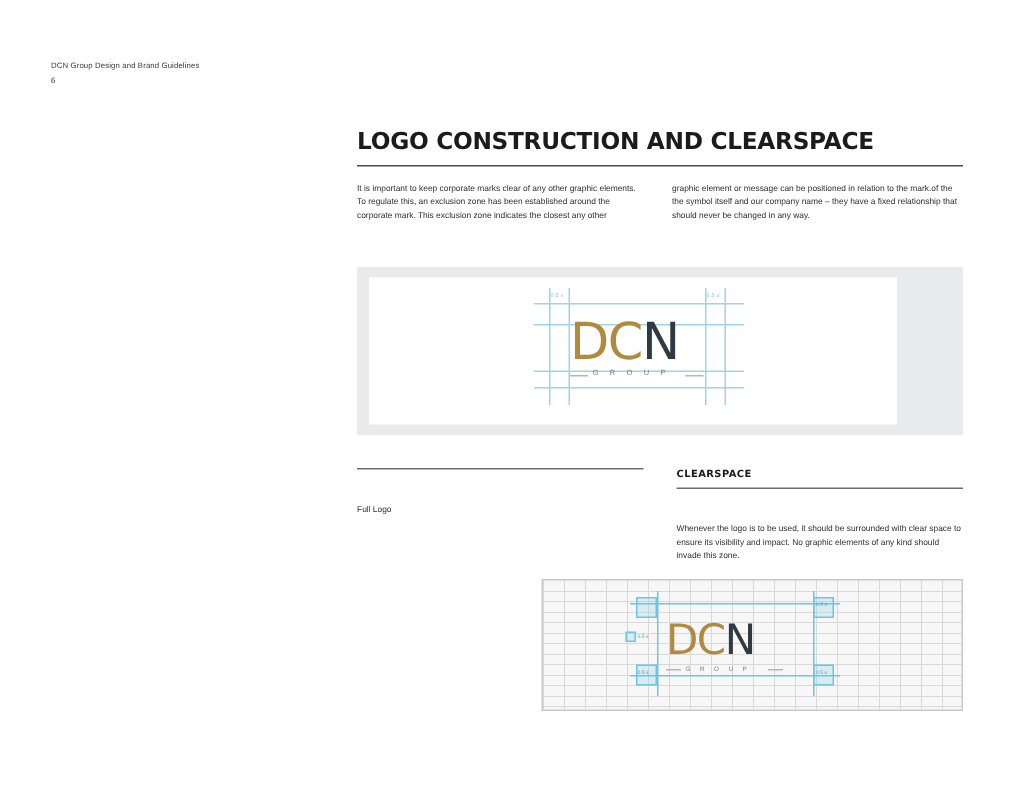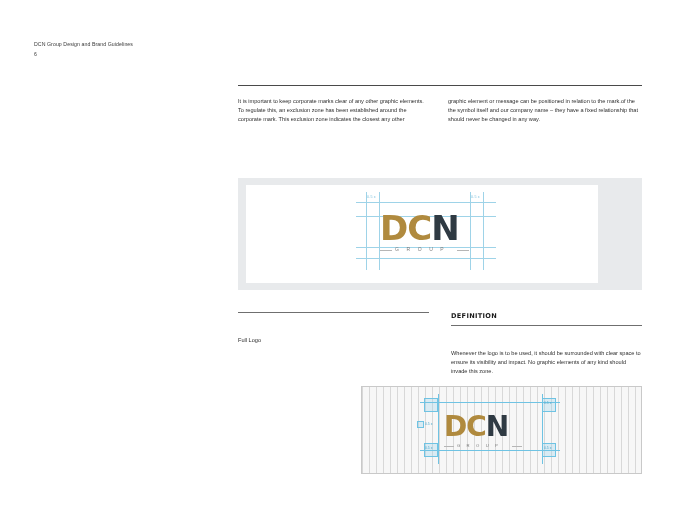--- a/index.html
+++ b/index.html
@@ -115,21 +115,21 @@
     font-size: 3.6px;
     color: #7fc2dc;
     letter-spacing: 0.2px;
     white-space: nowrap;
   }
 
   
   .wordmark {
     position: absolute;
     font-family: "DejaVu Sans", sans-serif;
-    font-weight: bold;
+    font-weight: normal;
     color: #b08a3e;
     letter-spacing: -1px;
   }
   .wordmark .n-dark { color: #2f3a43; }
 
   .group-word {
     position: absolute;
     font-family: "Liberation Sans", sans-serif;
     color: #7c7c7c;
     letter-spacing: 3.1px;
@@ -212,20 +212,21 @@
 <body>
 
 <div class="page">
 
   <div class="doc-header">
     <span>DCN Group Design and Brand Guidelines</span>
     <span class="pagenum">6</span>
   </div>
 
   <div class="content">
+    <h1 class="section-title">LOGO CONSTRUCTION AND CLEARSPACE</h1>
     <div class="rule"></div>
     <div class="intro">
       <div class="col">It is important to keep corporate marks clear of any other graphic elements. To regulate this, an exclusion zone has been established around the corporate mark. This exclusion zone indicates the closest any other</div>
       <div class="col">graphic element or message can be positioned in relation to the mark.of the the symbol itself  and our company name – they have a fixed relationship that should never be changed in any way.</div>
     </div>
   </div>
 
   <div class="logo-panel">
     <div class="inner-white"></div>
 
@@ -253,21 +254,21 @@
       <div class="group-rule" style="left:91px; top:50px; width:12px;"></div>
     </div>
   </div>
 
   <div class="subheads">
     <div class="subcol">
       <div class="rule thin"></div>
       <div class="subbody">Full Logo</div>
     </div>
     <div class="subcol">
-      <div class="subhead">DEFINITION</div>
+      <div class="subhead">CLEARSPACE</div>
       <div class="rule thin"></div>
       <div class="subbody tight">Whenever the logo is to be used, it should be surrounded with clear space to ensure its visibility and impact. No graphic elements of any kind should invade this zone.</div>
     </div>
   </div>
 
   <div class="grid-panel">
     <div class="grid-stage">
 
       <div class="blue-box" style="left:-12px; top:-7px; width:14px; height:14px;"></div>
       <div class="blue-box" style="left:106px; top:-7px; width:14px; height:14px;"></div>

